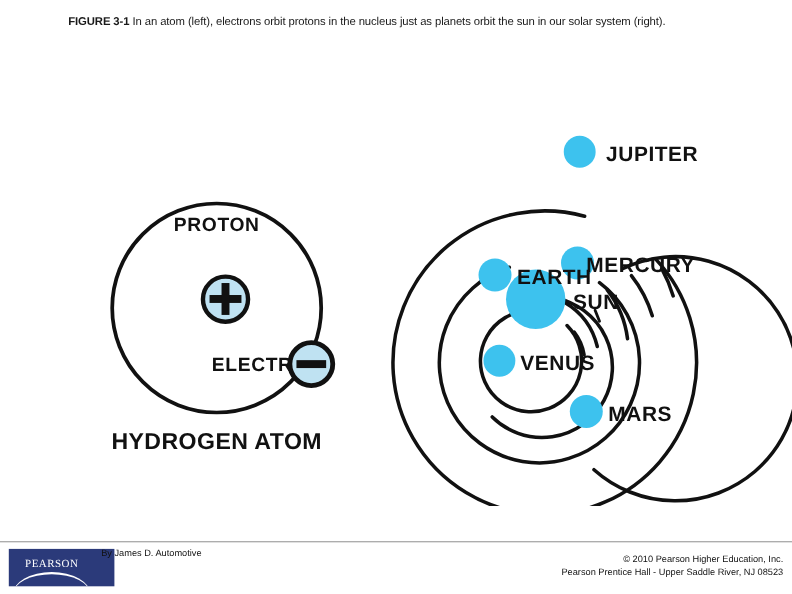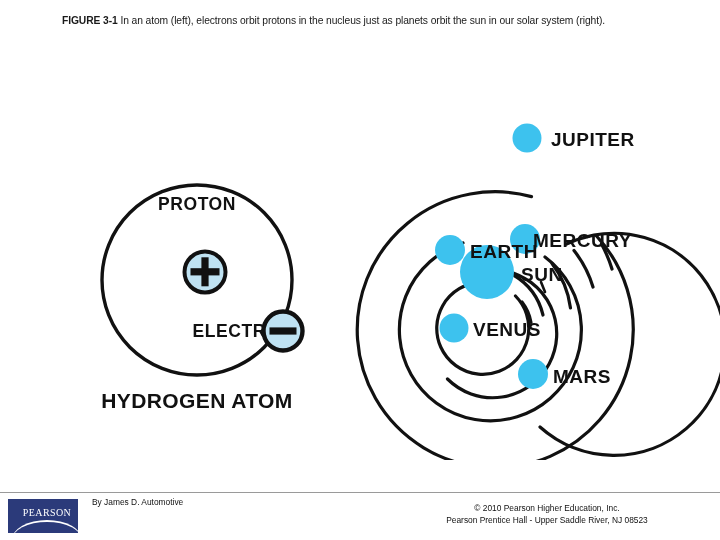--- a/index.html
+++ b/index.html
@@ -63,21 +63,21 @@
     position: absolute;
     left: 0;
     top: 493px;
     width: 720px;
     height: 47px;
   }
   .pearson-logo {
     position: absolute;
     left: 8px;
     top: 6px;
-    width: 70px;
+    width: 96px;
     height: 34px;
     background: #2b3a7a;
     overflow: hidden;
   }
   .pearson-logo .pl-text {
     position: absolute;
     left: 0;
     top: 8px;
     width: 78px;
     text-align: center;
@@ -105,21 +105,21 @@
     color: #111;
   }
   .book-info .ital {
     font-style: italic;
   }
   .copyright {
     position: absolute;
     right: 8px;
     top: 9px;
     width: 330px;
-    text-align: center;
+    text-align: right;
     font-size: 8.4px;
     line-height: 12.4px;
     color: #111;
   }
 </style>
 </head>
 <body>
 
 <div id="slide">
 

